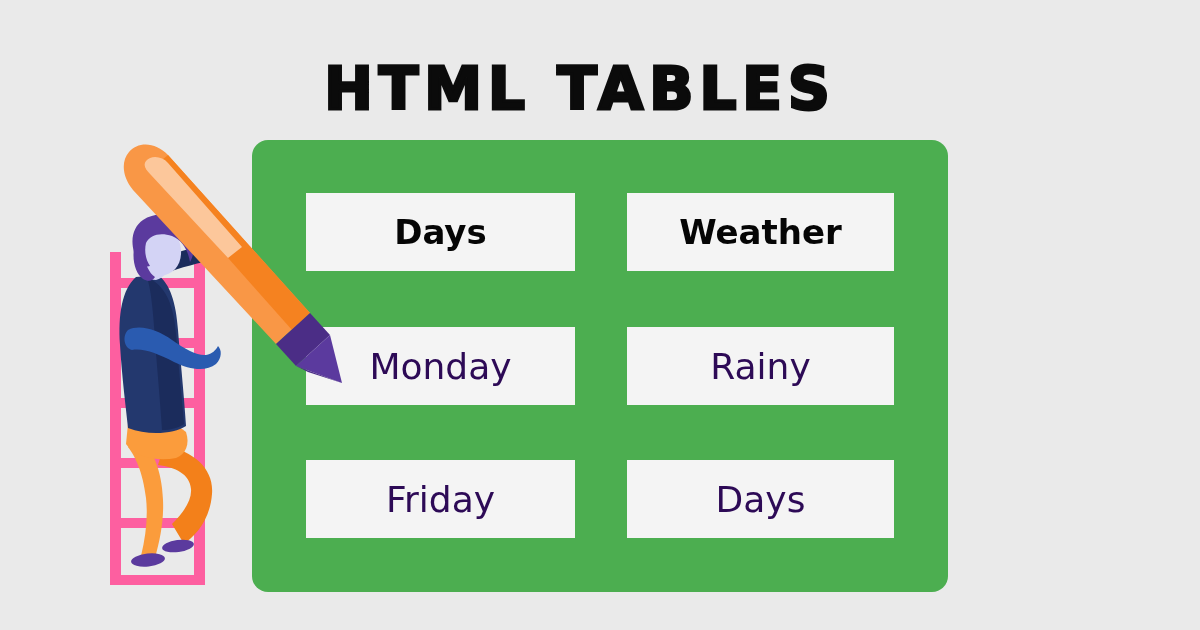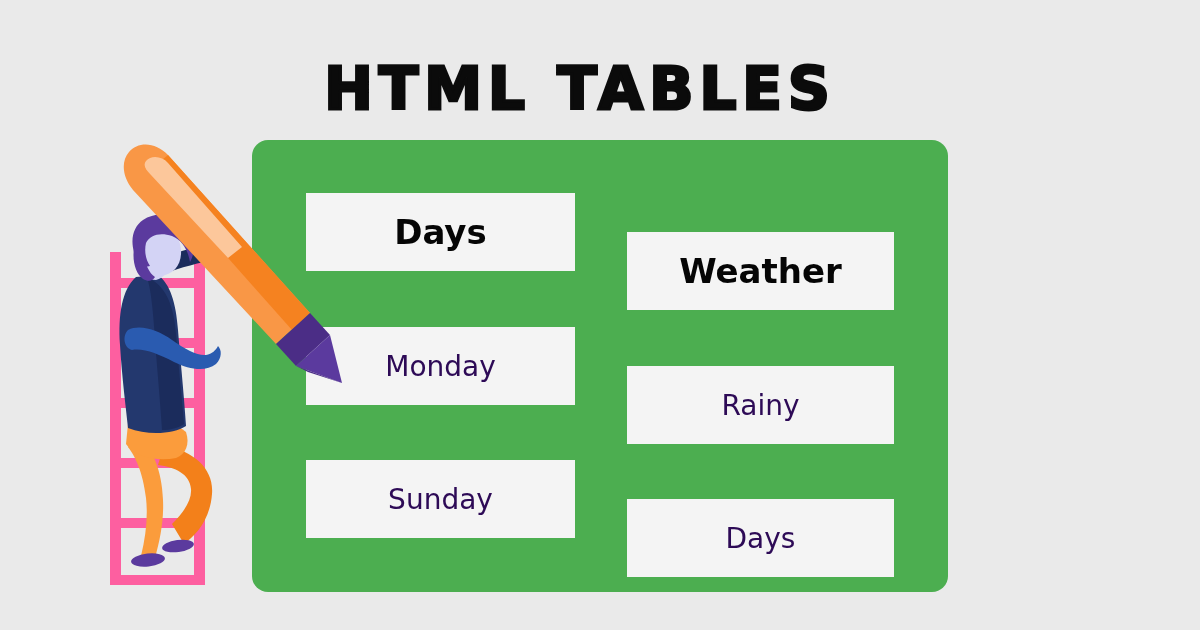--- a/index.html
+++ b/index.html
@@ -53,36 +53,36 @@
 
   .cell {
     position: absolute;
     background: #f4f4f4;
     display: flex;
     align-items: center;
     justify-content: center;
     box-sizing: border-box;
   }
   .cell-col-0 { left: 54px;  width: 269px; }
-  .cell-col-1 { left: 375px; width: 267px; margin-top: 39px; }
+  .cell-col-1 { left: 375px; width: 267px; }
   .cell-row-0 { top: 53px;  height: 78px; align-items: center; }
   .cell-row-1 { top: 187px; height: 78px; }
   .cell-row-2 { top: 320px; height: 78px; }
 
   .cell-header-text {
     font-family: "DejaVu Sans", sans-serif;
     font-weight: bold;
     font-size: 34px;
     color: #050505;
     letter-spacing: 0px;
   }
   .cell-body-text {
     font-family: "DejaVu Sans", sans-serif;
     font-weight: normal;
-    font-size: 28px;
+    font-size: 36px;
     color: #2d0a56;
     letter-spacing: 0px;
   }
 
   
   #illustration {
     position: absolute;
     left: 0;
     top: 0;
     width: 1200px;
@@ -108,21 +108,21 @@
     </div>
 
     <div class="cell cell-col-0 cell-row-1">
       <span class="cell-body-text">Monday</span>
     </div>
     <div class="cell cell-col-1 cell-row-1">
       <span class="cell-body-text">Rainy</span>
     </div>
 
     <div class="cell cell-col-0 cell-row-2">
-      <span class="cell-body-text">Sunday</span>
+      <span class="cell-body-text">Friday</span>
     </div>
     <div class="cell cell-col-1 cell-row-2">
       <span class="cell-body-text">Days</span>
     </div>
 
   </div>
 
   <div id="illustration">
     <svg width="1200" height="630" viewBox="0 0 1200 630" xmlns="http://www.w3.org/2000/svg">
 

